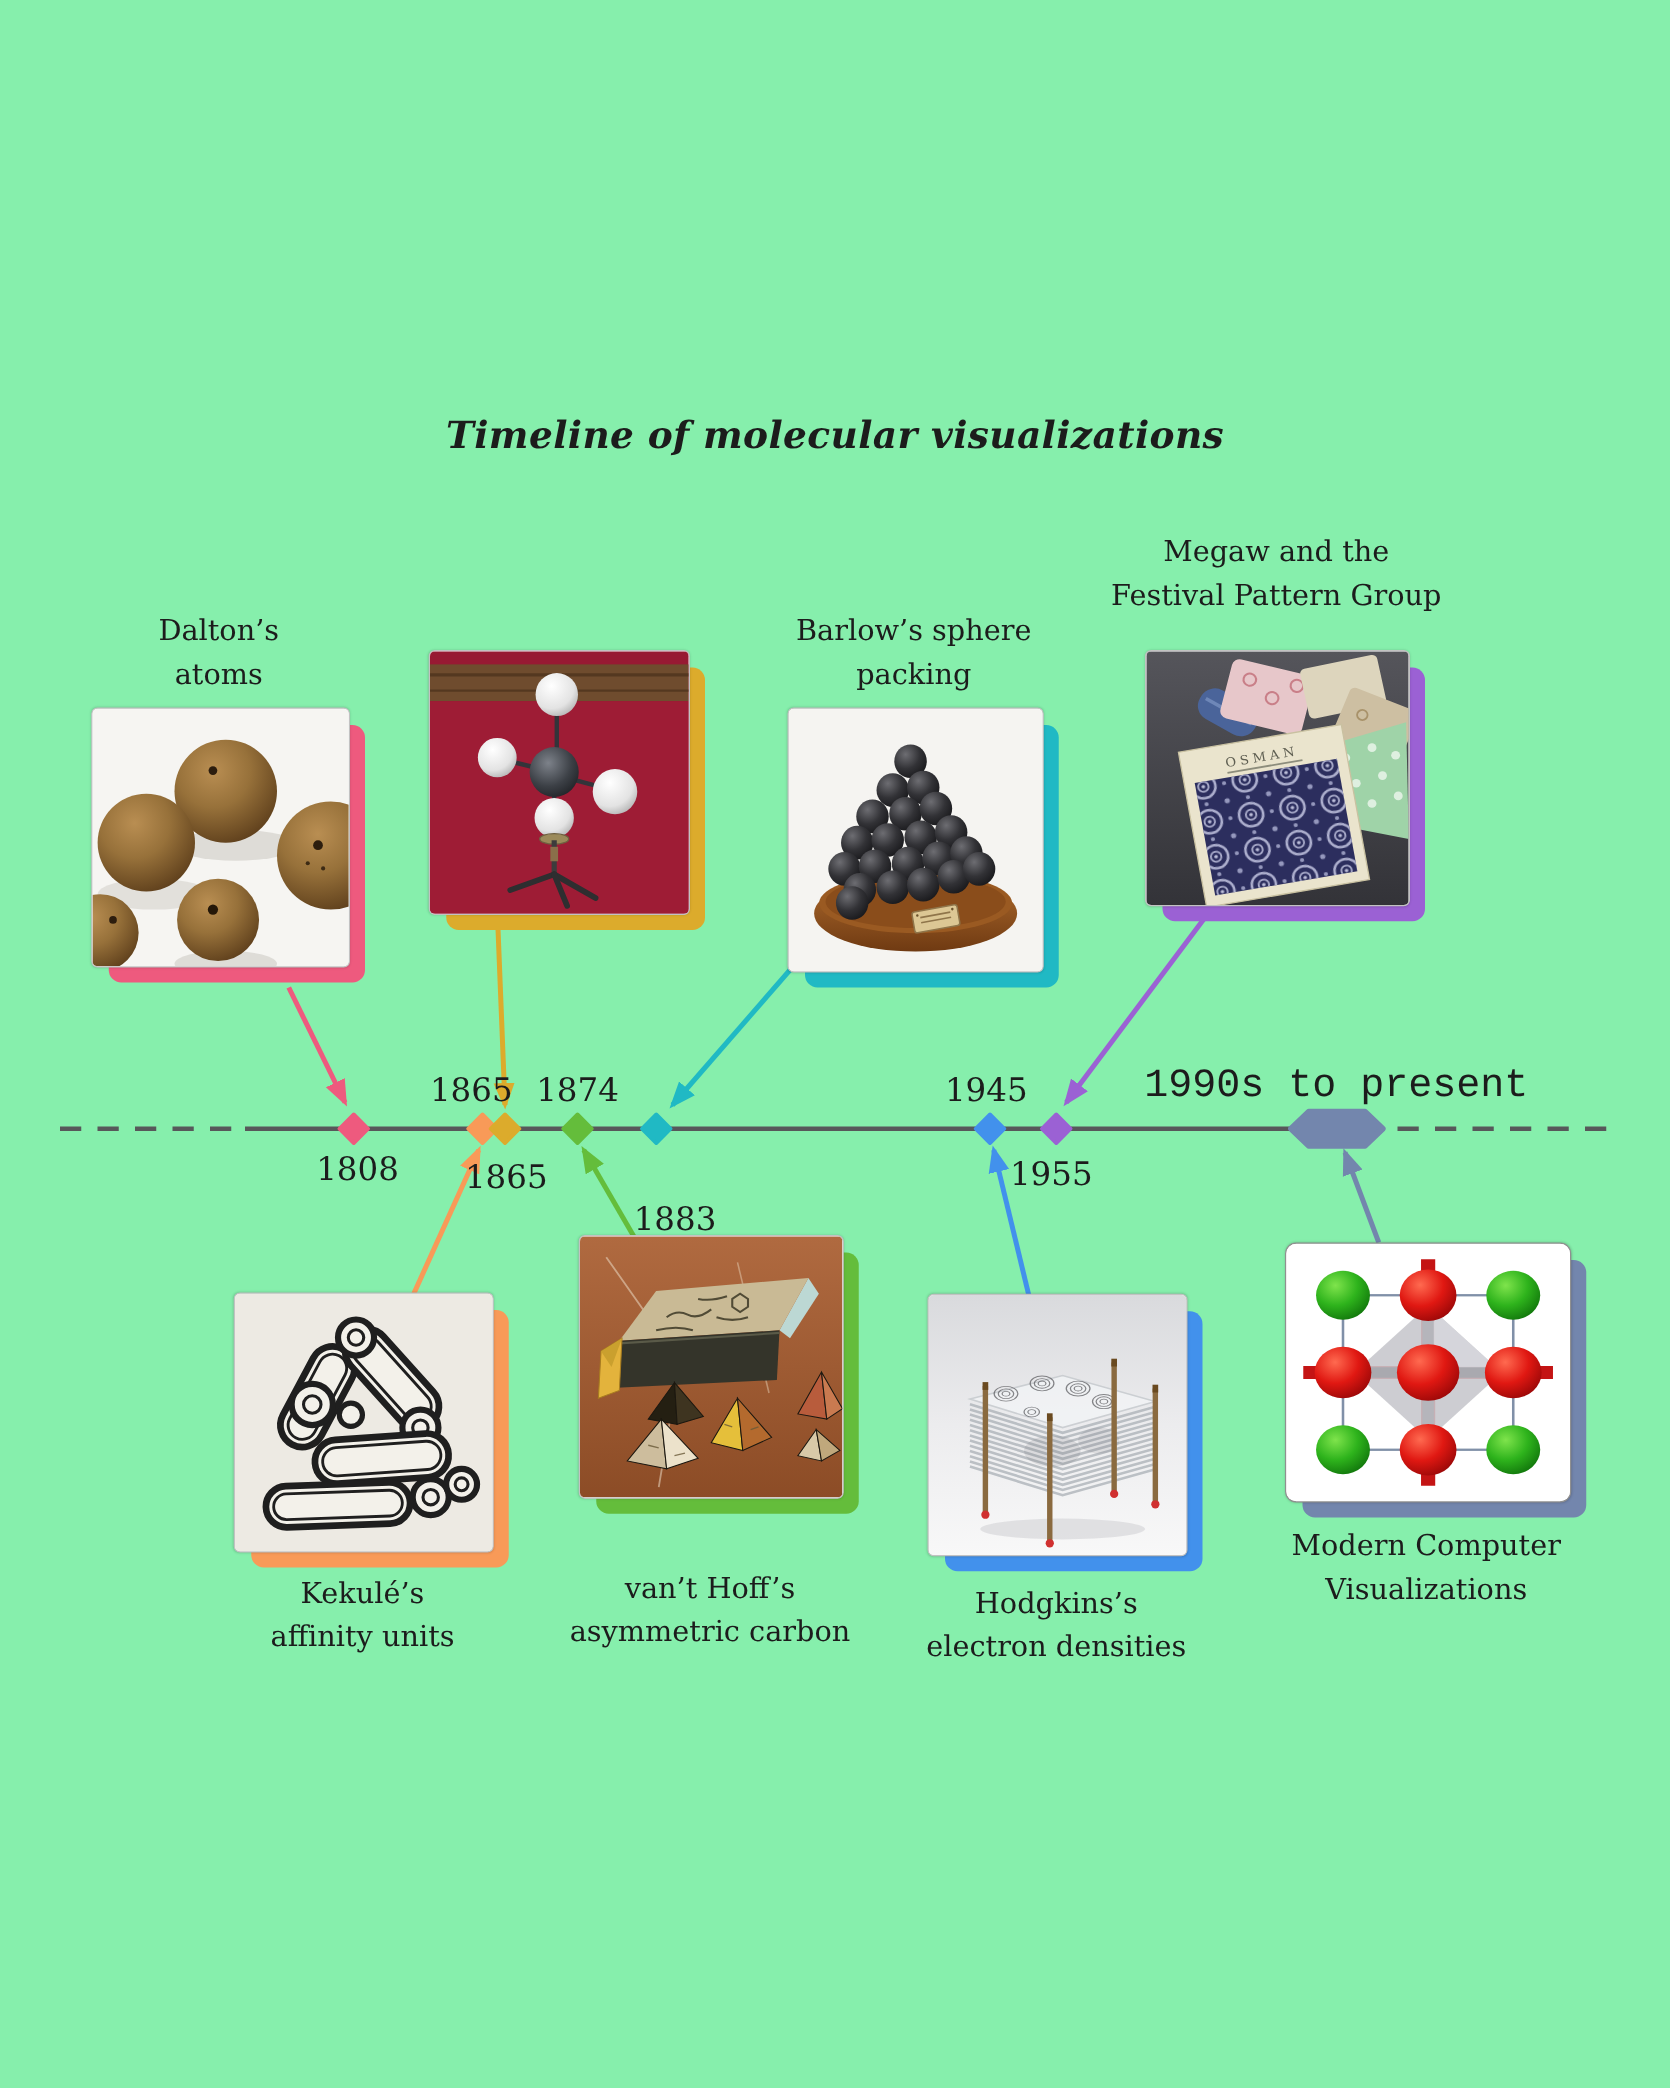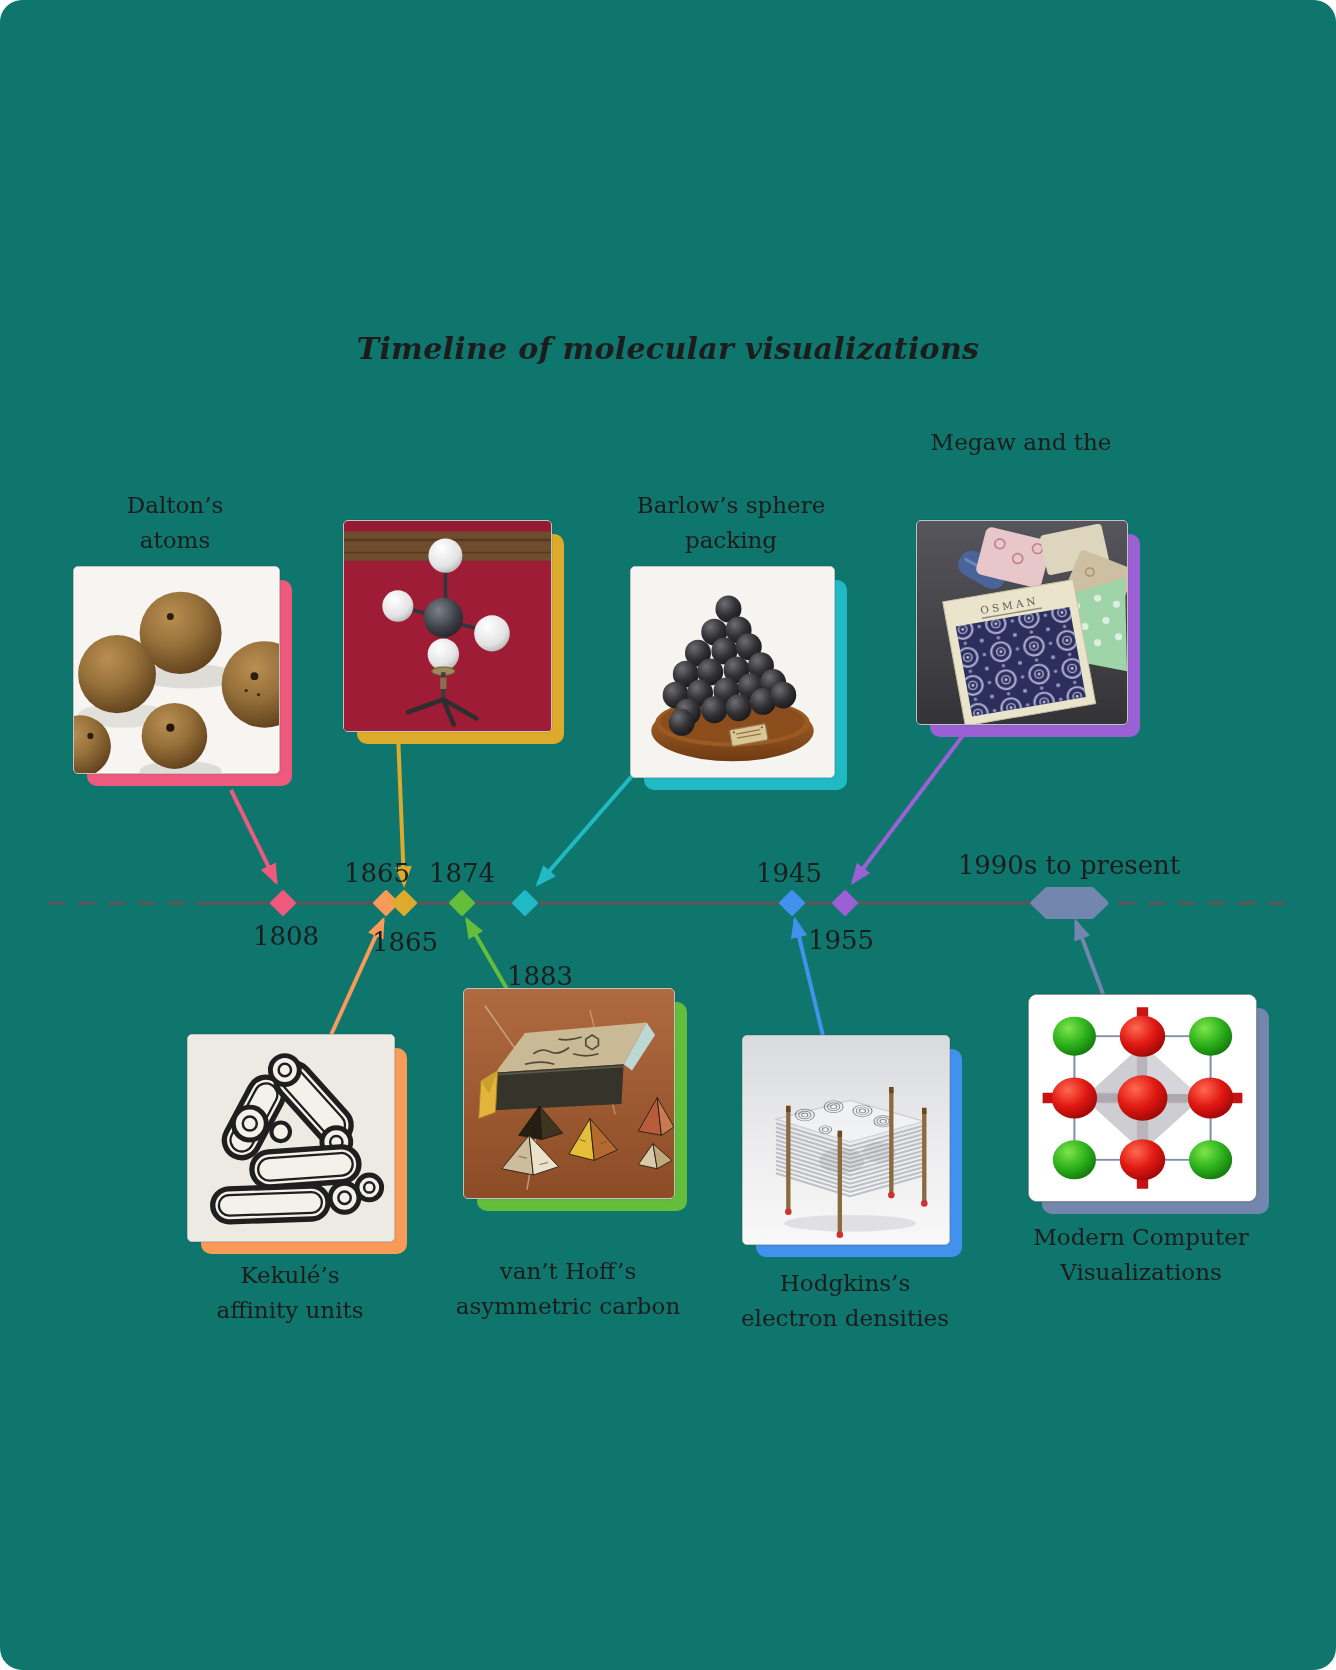--- a/index.html
+++ b/index.html
@@ -1,31 +1,31 @@
 <!DOCTYPE html>
 <html><head>
 <meta charset="utf-8">
 <title>Timeline of molecular visualizations</title>
 <style>
   html,body{margin:0;padding:0;background:#ffffff;}
-  .canvas{position:relative;width:1336px;height:1670px;background:#0f766e;overflow:hidden;
-          font-family:"DejaVu Serif","Liberation Serif",serif;color:#1c1c1c;border-radius:22px;}
+  .canvas{position:relative;width:1336px;height:1670px;background:#86efac;overflow:hidden;
+          font-family:"DejaVu Serif","Liberation Serif",serif;color:#1c1c1c;}
   .page-title{position:absolute;left:0;top:331px;width:100%;text-align:center;
               font-style:italic;font-weight:700;font-size:30px;letter-spacing:.3px;}
   .overlay{position:absolute;left:0;top:0;z-index:1;}
   .card{position:absolute;left:0;top:0;z-index:2;}
   .art-shadow{position:absolute;border-radius:10px;z-index:2;}
   .art{position:absolute;background:#fff;border:1px solid #c2c2c2;border-radius:5px;
        overflow:hidden;z-index:3;box-shadow:0 0 2px rgba(0,0,0,.18);}
   .art svg{display:block;width:100%;height:100%;}
   .art.rounded{border:1.5px solid #909090;border-radius:9px;}
   .card-label{position:absolute;transform:translateX(-50%);text-align:center;
               font-size:23px;line-height:35px;white-space:nowrap;z-index:4;}
   .year{position:absolute;transform:translateX(-50%);font-size:26px;white-space:nowrap;z-index:4;}
-  .year.range{font-size:26px;}
+  .year.range{font-size:32px;font-family:Liberation Mono, monospace;}
 </style>
 </head>
 <body>
 
 <div class="canvas">
 
   <div class="page-title">Timeline of molecular visualizations</div>
 
   <svg class="overlay" width="1336" height="1670" viewBox="0 0 1336 1670">
     <defs>
@@ -222,20 +222,21 @@
             <circle cx="75" cy="61" r="6.4"></circle>
           <circle cx="25" cy="74" r="6.4"></circle>
         </g>
       </svg>
     </div>
   </div>
 
   <div class="card">
     <div class="card-label" style="left:1021px;top:425px;">
       <div>Megaw and the</div>
+      <div>Festival Pattern Group</div>
     </div>
     <div class="art-shadow" style="left: 930px; top: 534px; width: 210px; height: 203px; background-color: rgb(155, 97, 212);"></div>
     <div class="art" style="left:916px;top:520px;width:210px;height:203px;">
       <svg viewBox="0 0 100 100" preserveAspectRatio="none">
         <defs>
           <linearGradient id="meg-bg" x1="0" y1="0" x2="0" y2="1">
             <stop offset="0" stop-color="#55555b"></stop>
               <stop offset="1" stop-color="#333338"></stop>
           </linearGradient>
           <pattern id="meg-fp" x="0" y="0" width="16" height="14" patternUnits="userSpaceOnUse">

